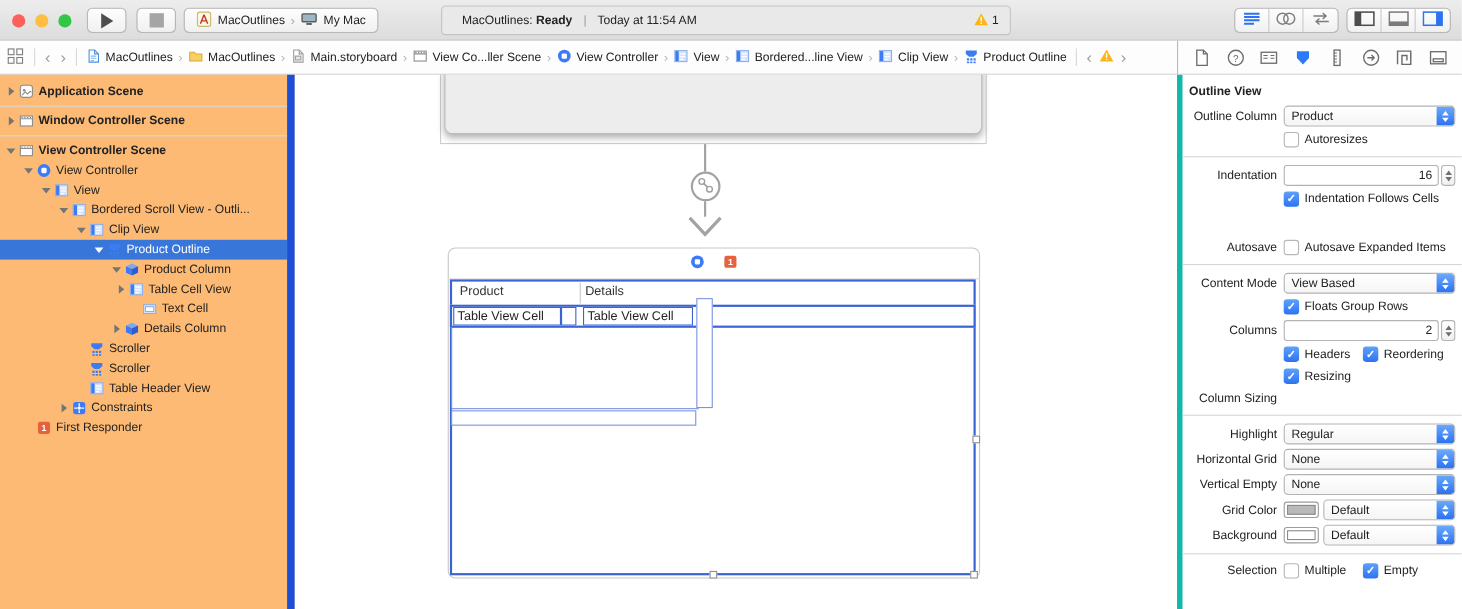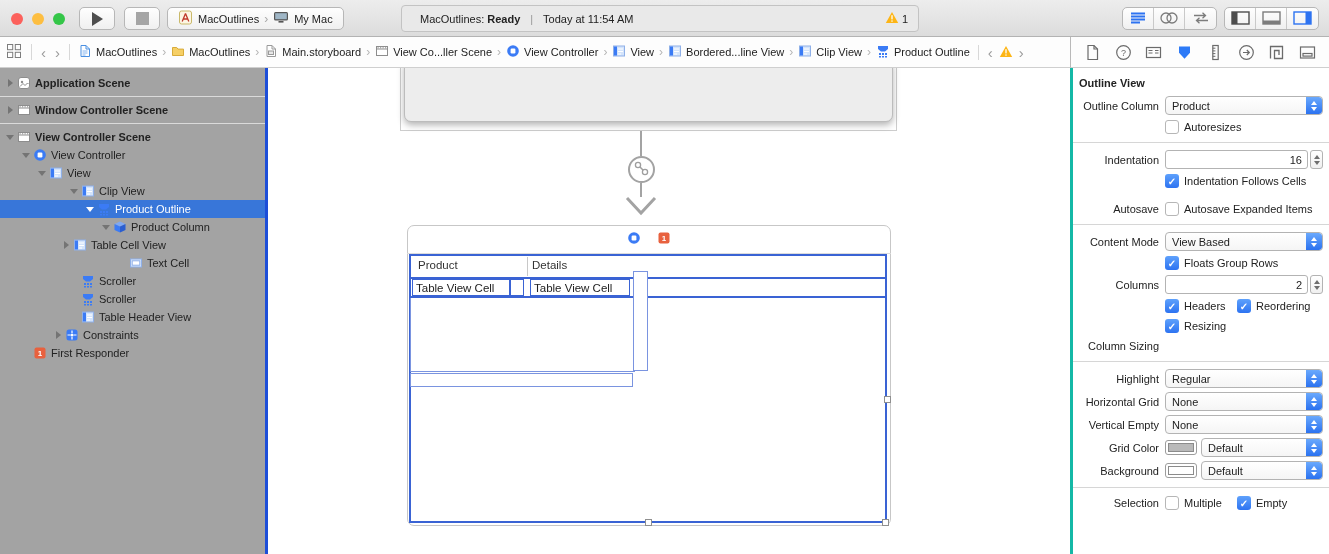--- a/index.html
+++ b/index.html
@@ -42,22 +42,22 @@
   .crumbs{display:flex;align-items:center;gap:4px}
   .crumb{display:flex;align-items:center;gap:4px}
   .jb-sep{color:#b6b6b6;font-size:12px;margin:0 1px}
   .jb-issues{display:flex;align-items:center;gap:6px;margin-left:8px;padding-left:9px;border-left:1px solid #d8d8d8}
   .insp-tabs{position:absolute;left:1070px;top:37px;width:259px;height:31px;background:#fdfdfd;
              border-left:1px solid #b9b9b9;border-bottom:1px solid #cfcfcf;
              display:flex;align-items:center;justify-content:space-around;padding:0 6px}
   .itab{width:24px;height:24px;display:flex;align-items:center;justify-content:center}
 
   
-  .sidebar{position:absolute;left:0;top:68px;width:268px;height:486px;background:#a3a3a3;
-           border-right:3px solid #1d4ed8;padding-top:6px;overflow:hidden}
+  .sidebar{position:absolute;left:0;top:68px;width:268px;height:486px;background:#fdba74;
+           border-right:7px solid #1d4ed8;padding-top:6px;overflow:hidden}
   .ol-row{display:flex;align-items:center;height:18px;white-space:nowrap}
   .ol-row.bold{font-weight:bold}
   .ol-row.selected{background:#3876d9;color:#fff}
   .disc{width:12px;display:flex;justify-content:center;align-items:center;flex-shrink:0}
   .tri-exp{width:0;height:0;border-left:4px solid transparent;border-right:4px solid transparent;border-top:5px solid #747474}
   .tri-col{width:0;height:0;border-top:4px solid transparent;border-bottom:4px solid transparent;border-left:5px solid #747474}
   .selected .tri-exp{border-top-color:#fff}
   .ol-icon{width:15px;height:14px;margin-right:4px;flex-shrink:0;display:flex;align-items:center;justify-content:center}
   .ol-div{border-top:1px solid #dadada;margin:4px 0}
 
@@ -88,24 +88,24 @@
   .vstrip{left:365px;top:203px;width:15px;height:100px;border:1px solid #7a94e0;background:#fff;z-index:3}
   .bigrect{left:142px;top:230px;width:225px;height:74px;border:1px solid #7a94e0;border-top:none}
   .thinrect{left:142px;top:305px;width:223px;height:14px;border:1px solid #7a94e0}
   .handle{width:7px;height:7px;background:#fff;border:1px solid #8f8f8f;z-index:4}
   .h-right{left:616px;top:328px}
   .h-bcenter{left:377px;top:451px}
   .h-bright{left:614px;top:451px}
 
   
   .inspector{position:absolute;left:1070px;top:68px;width:259px;height:486px;background:#fff;
-             border-left:3px solid #14b8a6;overflow:hidden;padding-top:6px}
+             border-left:5px solid #14b8a6;overflow:hidden;padding-top:6px}
   .sec-title{font-weight:bold;padding:3px 8px 5px 6px}
   .irow{display:flex;align-items:center;padding:2px 6px 2px 0;min-height:20px}
-  .irow.gap{margin-top:8px}
+  .irow.gap{margin-top:24px}
   .ilabel{width:86px;text-align:right;margin-right:6px;flex-shrink:0;white-space:nowrap}
   .ctrl{flex:1;display:flex;align-items:center;min-width:0}
   .popup{flex:1;height:19px;border:1px solid #b3b3b3;border-radius:4px;background:linear-gradient(#fff,#f5f5f5);
          display:flex;align-items:stretch;overflow:hidden;min-width:0}
   .pval{flex:1;padding:0 6px;display:flex;align-items:center;white-space:nowrap;overflow:hidden}
   .pcap{width:16px;background:linear-gradient(#6aa9fd,#2b72f0);display:flex;flex-direction:column;
         align-items:center;justify-content:center;gap:2px;border-radius:0 3px 3px 0}
   .tri-up{width:0;height:0;border-left:3px solid transparent;border-right:3px solid transparent;border-bottom:4px solid #fff}
   .tri-dn{width:0;height:0;border-left:3px solid transparent;border-right:3px solid transparent;border-top:4px solid #fff}
   .nfield{flex:1;height:19px;border:1px solid #b3b3b3;border-radius:3px;background:#fff;
@@ -427,20 +427,33 @@
         </span>
         <span class="ol-icon">
           <svg width="14" height="14" viewBox="0 0 14 14">
             <rect x="1.5" y="2" width="11" height="10" fill="#d4e4fb" stroke="#8fb0e8"></rect>
             <rect x="2" y="2.5" width="3" height="9" fill="#3b7bf5"></rect>
             <path d="M6 5h5M6 7.5h5M6 10h3" stroke="#fff" stroke-width="1"></path>
           </svg>
         </span>
         <span class="ol-label">View</span>
       </div>
+      <div class="ol-row" style="padding-left: 52px;">
+        <span class="disc">
+          <i class="tri-exp"></i>
+        </span>
+        <span class="ol-icon">
+          <svg width="14" height="14" viewBox="0 0 14 14">
+            <rect x="1.5" y="2" width="11" height="10" fill="#d4e4fb" stroke="#8fb0e8"></rect>
+            <rect x="2" y="2.5" width="3" height="9" fill="#3b7bf5"></rect>
+            <path d="M6 5h5M6 7.5h5M6 10h3" stroke="#fff" stroke-width="1"></path>
+          </svg>
+        </span>
+        <span class="ol-label">Bordered Scroll View - Outli...</span>
+      </div>
       <div class="ol-row" style="padding-left: 68px;">
         <span class="disc">
           <i class="tri-exp"></i>
         </span>
         <span class="ol-icon">
           <svg width="14" height="14" viewBox="0 0 14 14">
             <rect x="1.5" y="2" width="11" height="10" fill="#d4e4fb" stroke="#8fb0e8"></rect>
             <rect x="2" y="2.5" width="3" height="9" fill="#3b7bf5"></rect>
             <path d="M6 5h5M6 7.5h5M6 10h3" stroke="#fff" stroke-width="1"></path>
           </svg>
@@ -470,21 +483,21 @@
         </span>
         <span class="ol-icon">
           <svg width="14" height="14" viewBox="0 0 14 14">
             <polygon points="7,1.5 12.5,4 7,6.5 1.5,4" fill="#7fa8f2"></polygon>
             <polygon points="1.5,4 7,6.5 7,12.5 1.5,10" fill="#3b7bf5"></polygon>
             <polygon points="12.5,4 7,6.5 7,12.5 12.5,10" fill="#2a5ed1"></polygon>
           </svg>
         </span>
         <span class="ol-label">Product Column</span>
       </div>
-      <div class="ol-row" style="padding-left: 60px;">
+      <div class="ol-row" style="padding-left: 104px;">
         <span class="disc">
           <i class="tri-col"></i>
         </span>
         <span class="ol-icon">
           <svg width="14" height="14" viewBox="0 0 14 14">
             <rect x="1.5" y="2" width="11" height="10" fill="#d4e4fb" stroke="#8fb0e8"></rect>
             <rect x="2" y="2.5" width="3" height="9" fill="#3b7bf5"></rect>
             <path d="M6 5h5M6 7.5h5M6 10h3" stroke="#fff" stroke-width="1"></path>
           </svg>
         </span>
@@ -492,20 +505,33 @@
       </div>
       <div class="ol-row" style="padding-left: 116px;">
         <span class="disc"></span>
         <span class="ol-icon">
           <svg width="14" height="14" viewBox="0 0 14 14">
             <rect x="1.5" y="3" width="11" height="8" fill="#dbe9fc" stroke="#8fb0e8"></rect>
             <rect x="3.2" y="4.8" width="7.6" height="4.4" fill="#fff" stroke="#8fb0e8"></rect>
           </svg>
         </span>
         <span class="ol-label">Text Cell</span>
+      </div>
+      <div class="ol-row" style="padding-left: 100px;">
+        <span class="disc">
+          <i class="tri-col"></i>
+        </span>
+        <span class="ol-icon">
+          <svg width="14" height="14" viewBox="0 0 14 14">
+            <polygon points="7,1.5 12.5,4 7,6.5 1.5,4" fill="#7fa8f2"></polygon>
+            <polygon points="1.5,4 7,6.5 7,12.5 1.5,10" fill="#3b7bf5"></polygon>
+            <polygon points="12.5,4 7,6.5 7,12.5 12.5,10" fill="#2a5ed1"></polygon>
+          </svg>
+        </span>
+        <span class="ol-label">Details Column</span>
       </div>
       <div class="ol-row" style="padding-left: 68px;">
         <span class="disc"></span>
         <span class="ol-icon">
           <svg width="14" height="14" viewBox="0 0 14 14">
             <path d="M2 2h10v3l-3 2.5h-4L2 5z" fill="#3b7bf5"></path>
             <rect x="3" y="9" width="2" height="2" fill="#3b7bf5"></rect>
             <rect x="6" y="9" width="2" height="2" fill="#3b7bf5"></rect>
             <rect x="9" y="9" width="2" height="2" fill="#3b7bf5"></rect>
             <rect x="3" y="12" width="2" height="1.5" fill="#3b7bf5"></rect>

